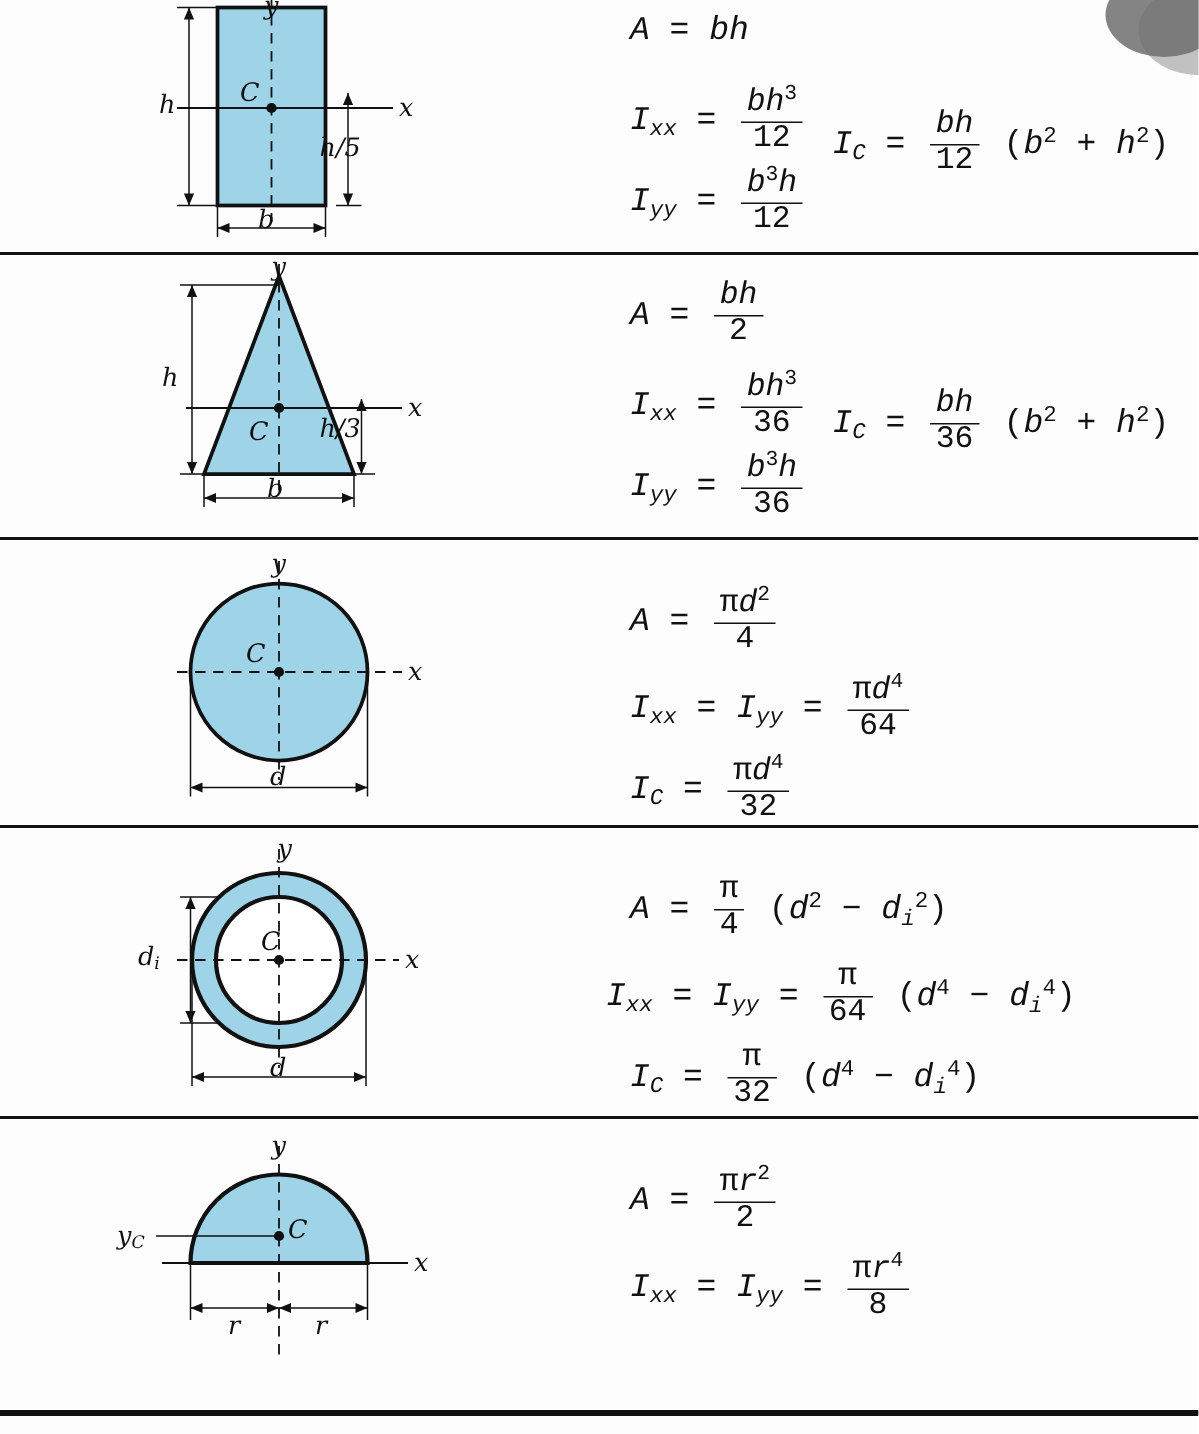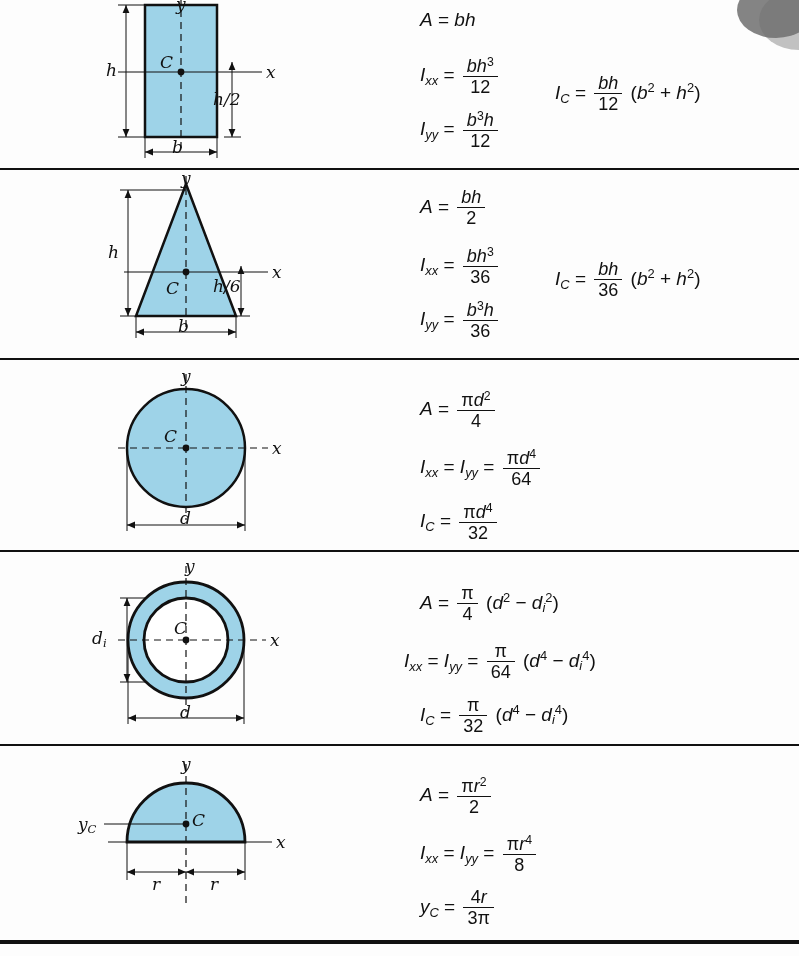--- a/index.html
+++ b/index.html
@@ -77,22 +77,22 @@
     position: absolute;
     left: 0;
     right: 0;
     bottom: 12px;
     height: 3px;
     background: #111;
   }
 
   
   .m {
-    font-family: Liberation Sans, sans-serif;
-    font-size: 19px;
+    font-family: Liberation Mono, monospace;
+    font-size: 22px;
     line-height: 1;
     white-space: nowrap;
   }
   .it { font-style: italic; }
   .sub {
     font-size: 0.68em;
     vertical-align: -0.28em;
     font-style: italic;
   }
   .sup {
@@ -169,21 +169,21 @@
         <line x1="232" y1="62" x2="232" y2="137" stroke="#111" stroke-width="1"></line>
         <polygon points="232,62 228.6,70 235.4,70" fill="#111"></polygon>
         <polygon points="232,137 228.6,129 235.4,129" fill="#111"></polygon>
         <line x1="224" y1="137" x2="241" y2="137" stroke="#111" stroke-width="1"></line>
       </svg>
       <span class="lbl" style="left:176px; top:-6px;">y</span>
       <span class="lbl" style="left:266px; top:62px;">x</span>
       <span class="lbl" style="left:160px; top:52px;">C</span>
       <span class="lbl" style="left:106px; top:60px;">h</span>
       <span class="lbl" style="left:172px; top:137px;">b</span>
-      <span class="lbl" style="left:213px; top:89px;">h/2</span>
+      <span class="lbl" style="left:213px; top:89px;">h/5</span>
     </div>
 
     <div class="formula-cell">
       <div class="eq m" style="left:20px; top:10px;">
         <span class="it">A</span> = <span class="it">bh</span>
       </div>
       <div class="eq m" style="left:20px; top:56px;">
         <span class="it">I<span class="sub">xx</span></span> =
         <span class="frac"><span class="num"><span class="it">bh</span><span class="sup">3</span></span><span class="den">12</span></span>
       </div>
@@ -222,21 +222,21 @@
         <line x1="241" y1="96" x2="241" y2="146" stroke="#111" stroke-width="1"></line>
         <polygon points="241,96 237.6,104 244.4,104" fill="#111"></polygon>
         <polygon points="241,146 237.6,138 244.4,138" fill="#111"></polygon>
         <line x1="233" y1="146" x2="250" y2="146" stroke="#111" stroke-width="1"></line>
       </svg>
       <span class="lbl" style="left:181px; top:-2px;">y</span>
       <span class="lbl" style="left:272px; top:92px;">x</span>
       <span class="lbl" style="left:166px; top:108px;">C</span>
       <span class="lbl" style="left:108px; top:72px;">h</span>
       <span class="lbl" style="left:178px; top:146px;">b</span>
-      <span class="lbl" style="left:213px; top:106px;">h/6</span>
+      <span class="lbl" style="left:213px; top:106px;">h/3</span>
     </div>
 
     <div class="formula-cell">
       <div class="eq m" style="left:20px; top:18px;">
         <span class="it">A</span> =
         <span class="frac"><span class="num"><span class="it">bh</span></span><span class="den">2</span></span>
       </div>
       <div class="eq m" style="left:20px; top:76px;">
         <span class="it">I<span class="sub">xx</span></span> =
         <span class="frac"><span class="num"><span class="it">bh</span><span class="sup">3</span></span><span class="den">36</span></span>
@@ -364,22 +364,18 @@
 
     <div class="formula-cell">
       <div class="eq m" style="left:20px; top:30px;">
         <span class="it">A</span> =
         <span class="frac"><span class="num">π<span class="it">r</span><span class="sup">2</span></span><span class="den">2</span></span>
       </div>
       <div class="eq m" style="left:20px; top:88px;">
         <span class="it">I<span class="sub">xx</span></span> = <span class="it">I<span class="sub">yy</span></span> =
         <span class="frac"><span class="num">π<span class="it">r</span><span class="sup">4</span></span><span class="den">8</span></span>
       </div>
-      <div class="eq m" style="left:20px; top:142px;">
-        <span class="it">y<span class="sub">C</span></span> =
-        <span class="frac"><span class="num">4<span class="it">r</span></span><span class="den">3π</span></span>
-      </div>
     </div>
   </div>
 
   <div class="bottom-rule"></div>
 
 </div>
 
 </body></html>

